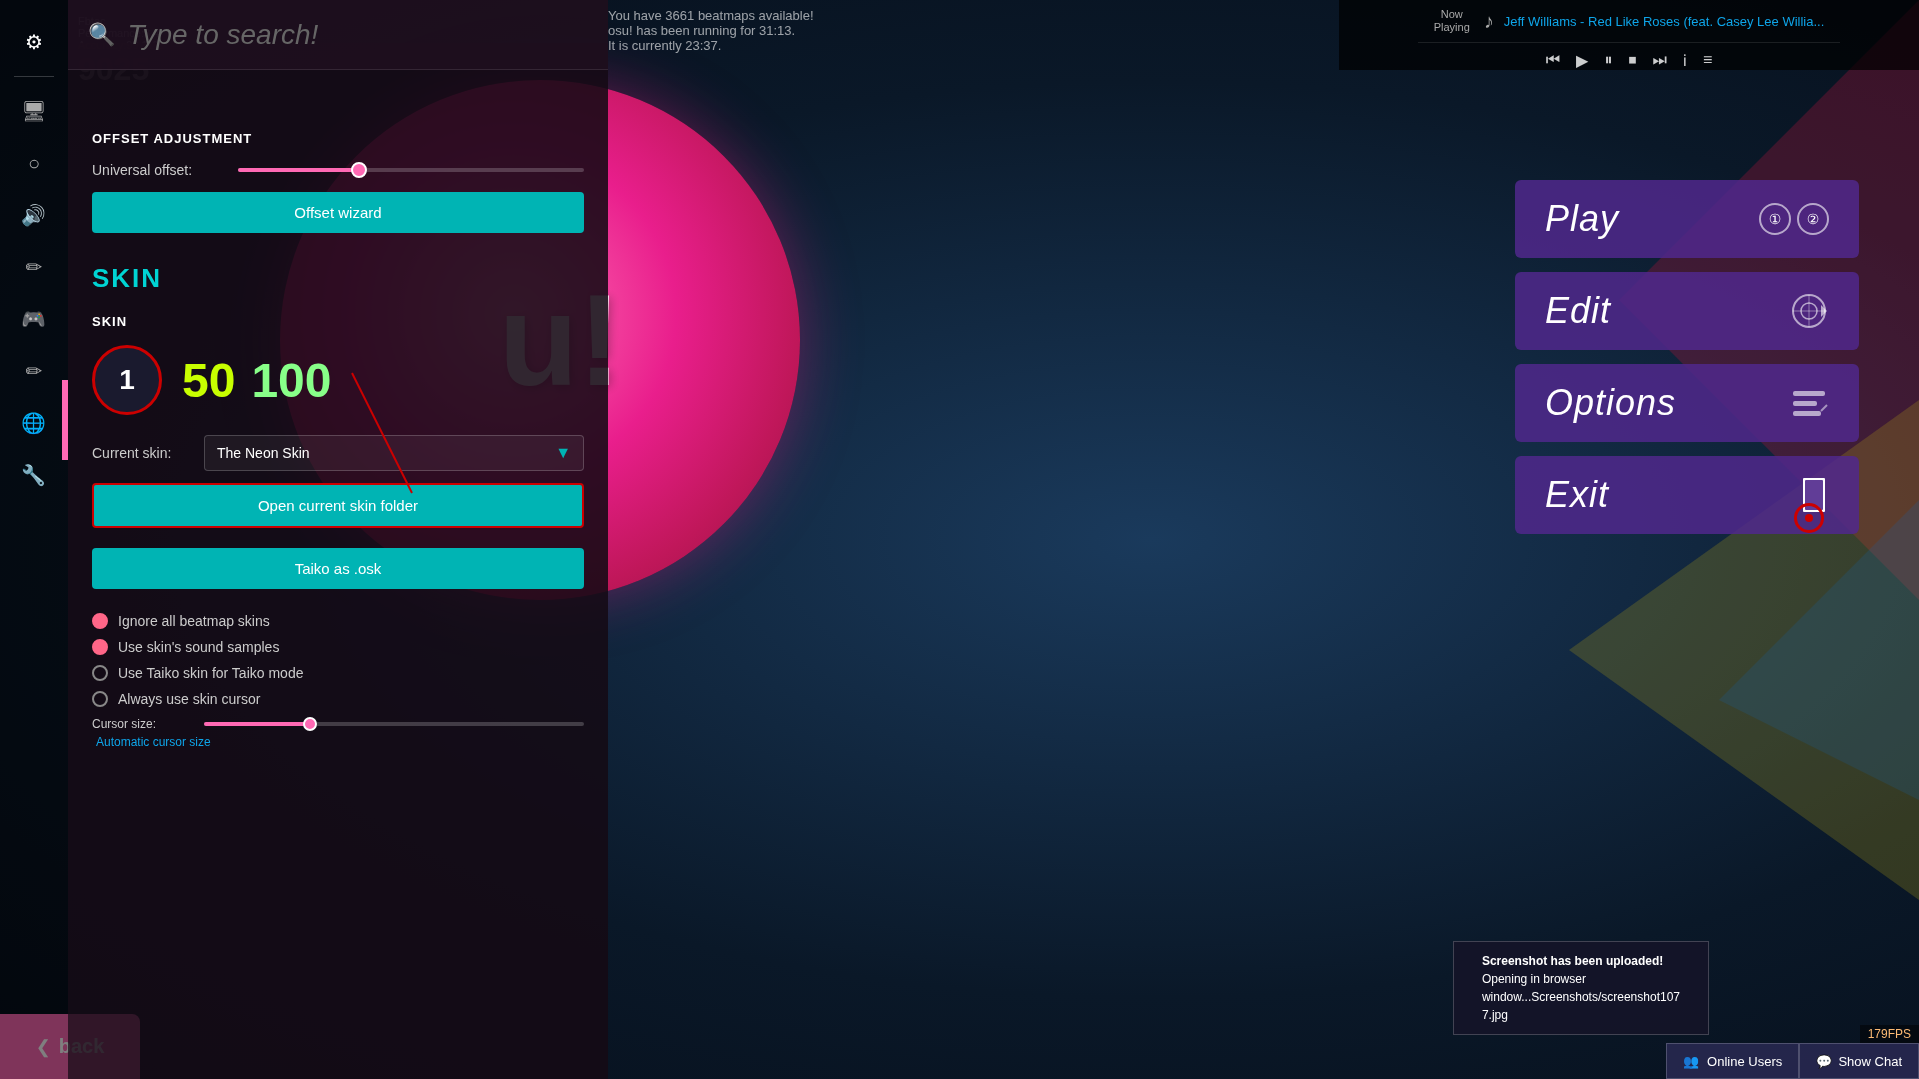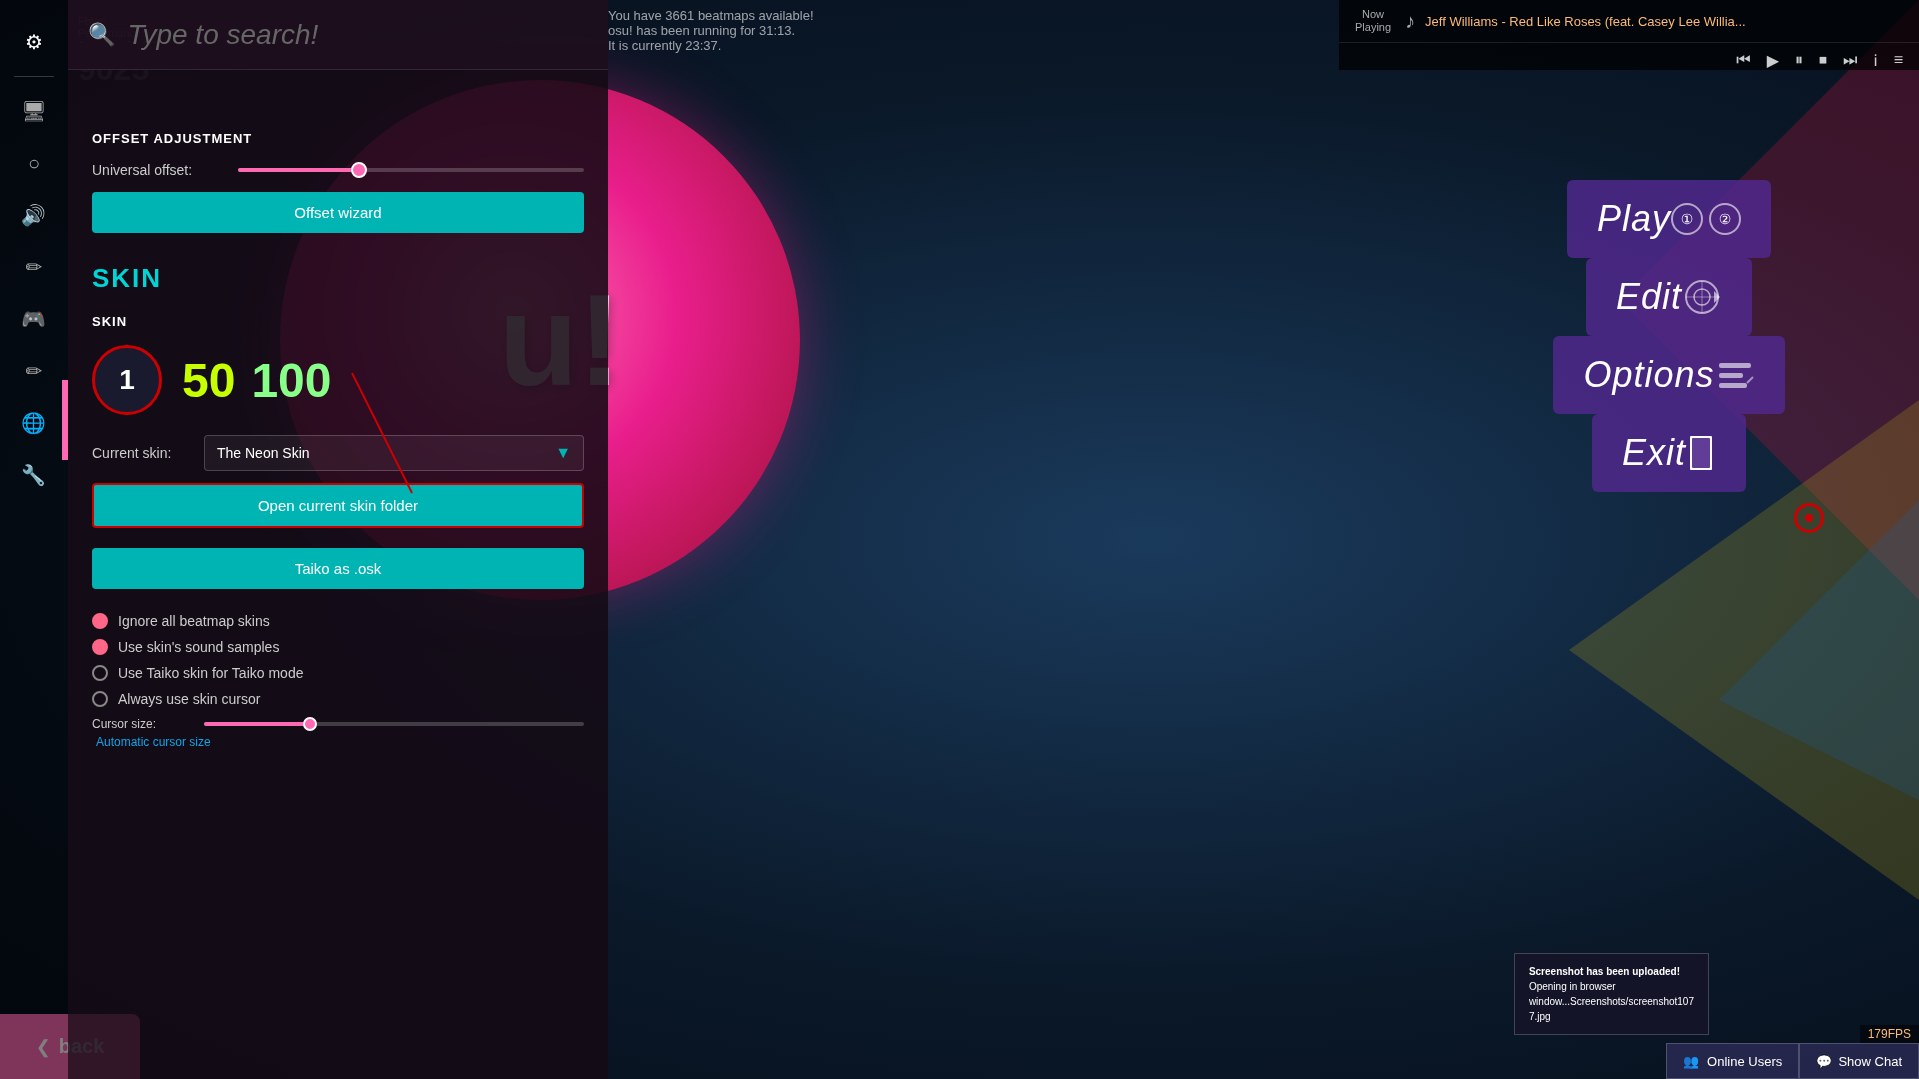--- a/index.html
+++ b/index.html
@@ -142,36 +142,37 @@
     .now-playing {
       position: absolute;
       top: 0;
       right: 0;
       width: 580px;
       height: 70px;
       background: rgba(0,0,0,0.7);
       z-index: 15;
       display: flex;
       flex-direction: column;
+      align-items: center;
     }
     .now-playing-top {
       display: flex;
       align-items: center;
       padding: 8px 16px;
       gap: 10px;
       border-bottom: 1px solid rgba(255,255,255,0.1);
     }
     .now-playing-label {
       font-size: 11px;
       color: #aaa;
       line-height: 1.2;
     }
     .now-playing-title {
       font-size: 13px;
-      color: #fdba74;
+      color: #0ea5e9;
       flex: 1;
       overflow: hidden;
       text-overflow: ellipsis;
       white-space: nowrap;
     }
     .music-controls {
       display: flex;
       align-items: center;
       justify-content: flex-end;
       padding: 6px 16px;
@@ -379,26 +380,25 @@
       border-radius: 50%;
       background: #ff69b4;
       border: 2px solid white;
     }
 
     
     .menu-buttons {
       position: absolute;
       right: 60px;
       top: 180px;
-      width: 380px;
+      width: 344px;
       z-index: 6;
       display: flex;
       flex-direction: column;
-      gap: 0;
-      align-items: center;
+      gap: 14px;
     }
     .menu-btn {
       background: rgba(80, 40, 140, 0.85);
       border: none;
       border-radius: 6px;
       padding: 18px 30px;
       display: flex;
       align-items: center;
       justify-content: space-between;
       cursor: pointer;
@@ -505,22 +505,22 @@
     }
 
     
     .notification {
       position: absolute;
       bottom: 44px;
       right: 210px;
       background: rgba(20, 20, 40, 0.95);
       border: 1px solid rgba(255,255,255,0.2);
       color: white;
-      font-size: 10px;
-      padding: 10px 14px;
+      font-size: 12px;
+      padding: 10px 28px;
       z-index: 20;
       max-width: 260px;
       line-height: 1.5;
     }
 
     .auto-cursor-label {
       font-size: 12px;
       color: #0ea5e9;
       margin-top: 4px;
       padding-left: 4px;

